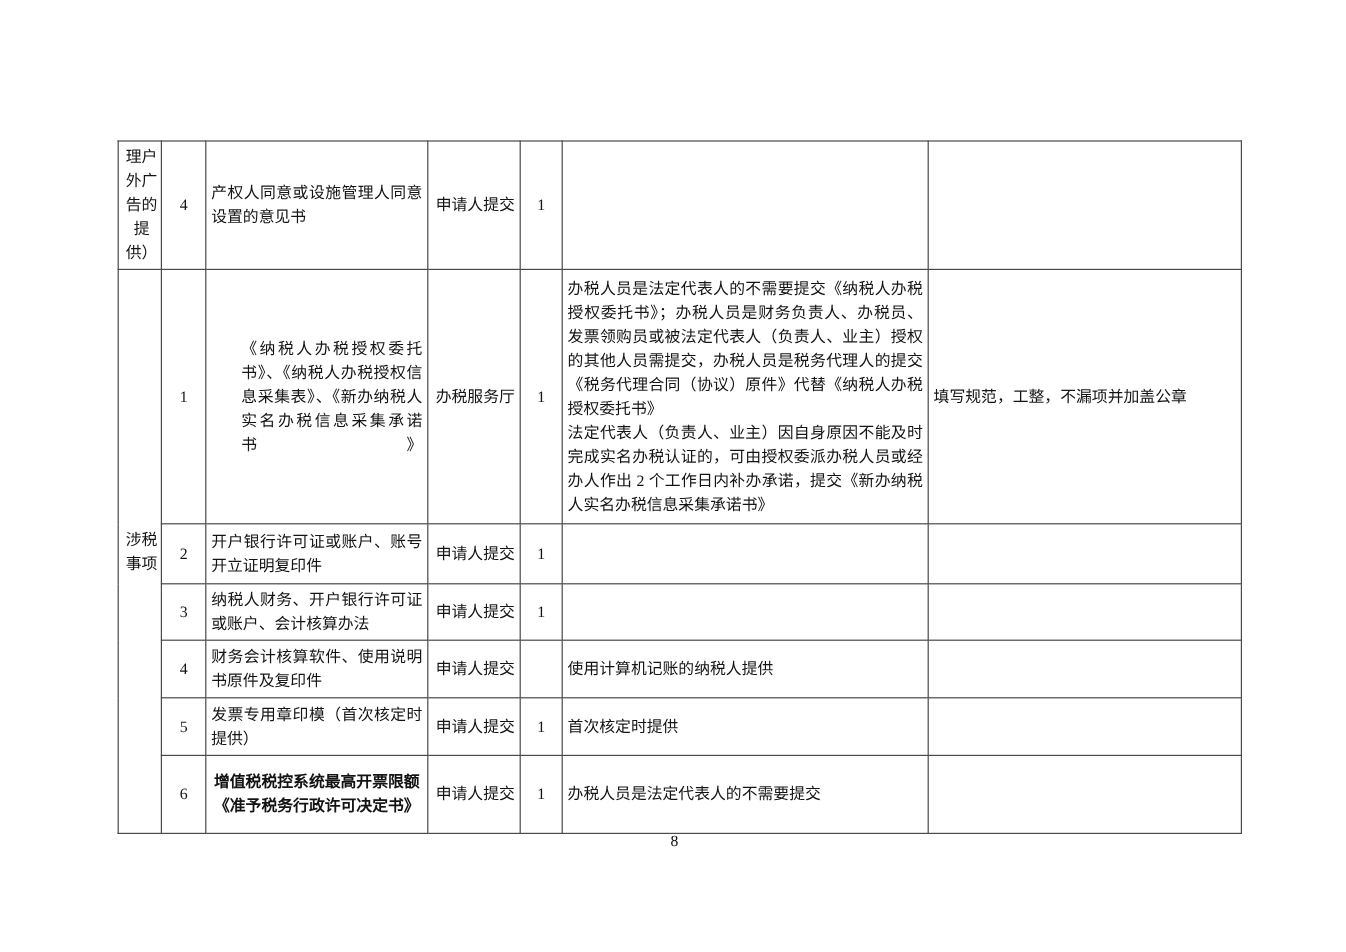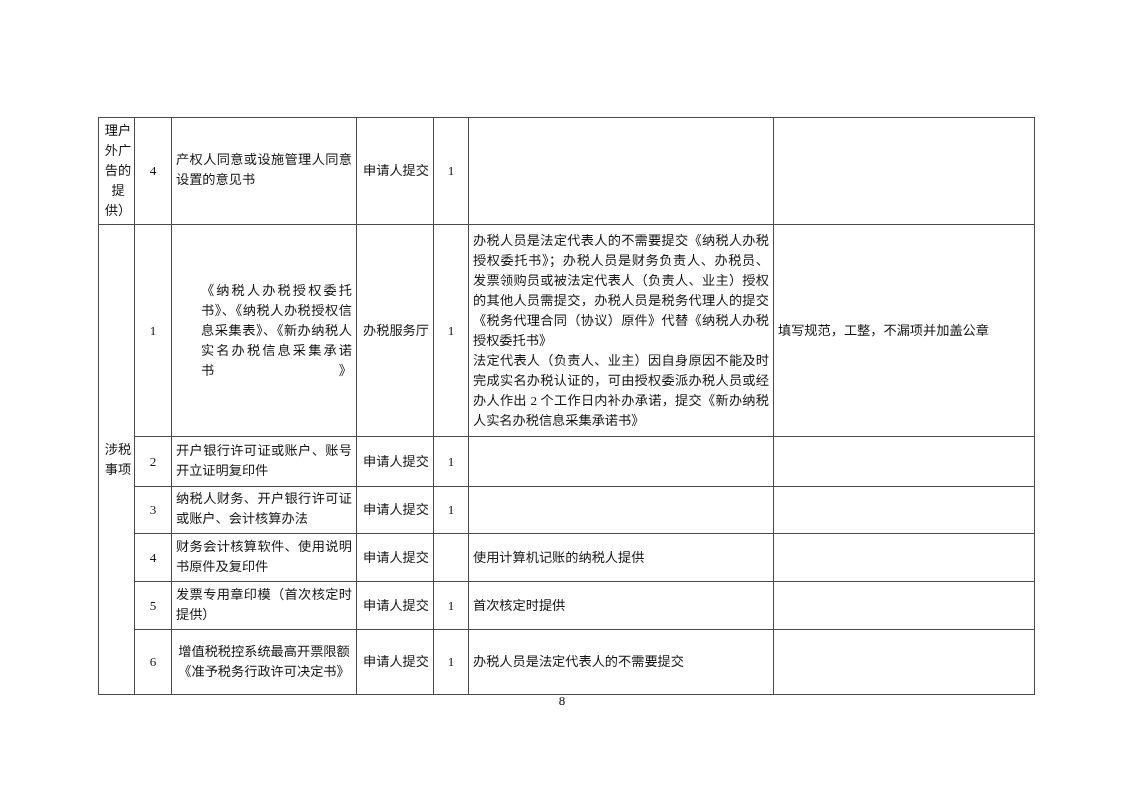--- a/index.html
+++ b/index.html
@@ -78,24 +78,24 @@
 
   .name-cell {
     text-align: left;
     padding-left: 6px;
     padding-right: 5px;
     line-height: 1.58;
   }
   .name-cell.justify {
     text-align: justify;
     text-align-last: left;
-    font-family: Liberation Mono, monospace;
   }
   .name-cell.center-last {
     text-align: center;
+    font-weight: bold;
   }
   .name-cell.spread {
     text-align: justify;
     text-align-last: justify;
     padding-left: 29px;
   }
 
   .who-cell {
     text-align: right;
     line-height: 1.58;

